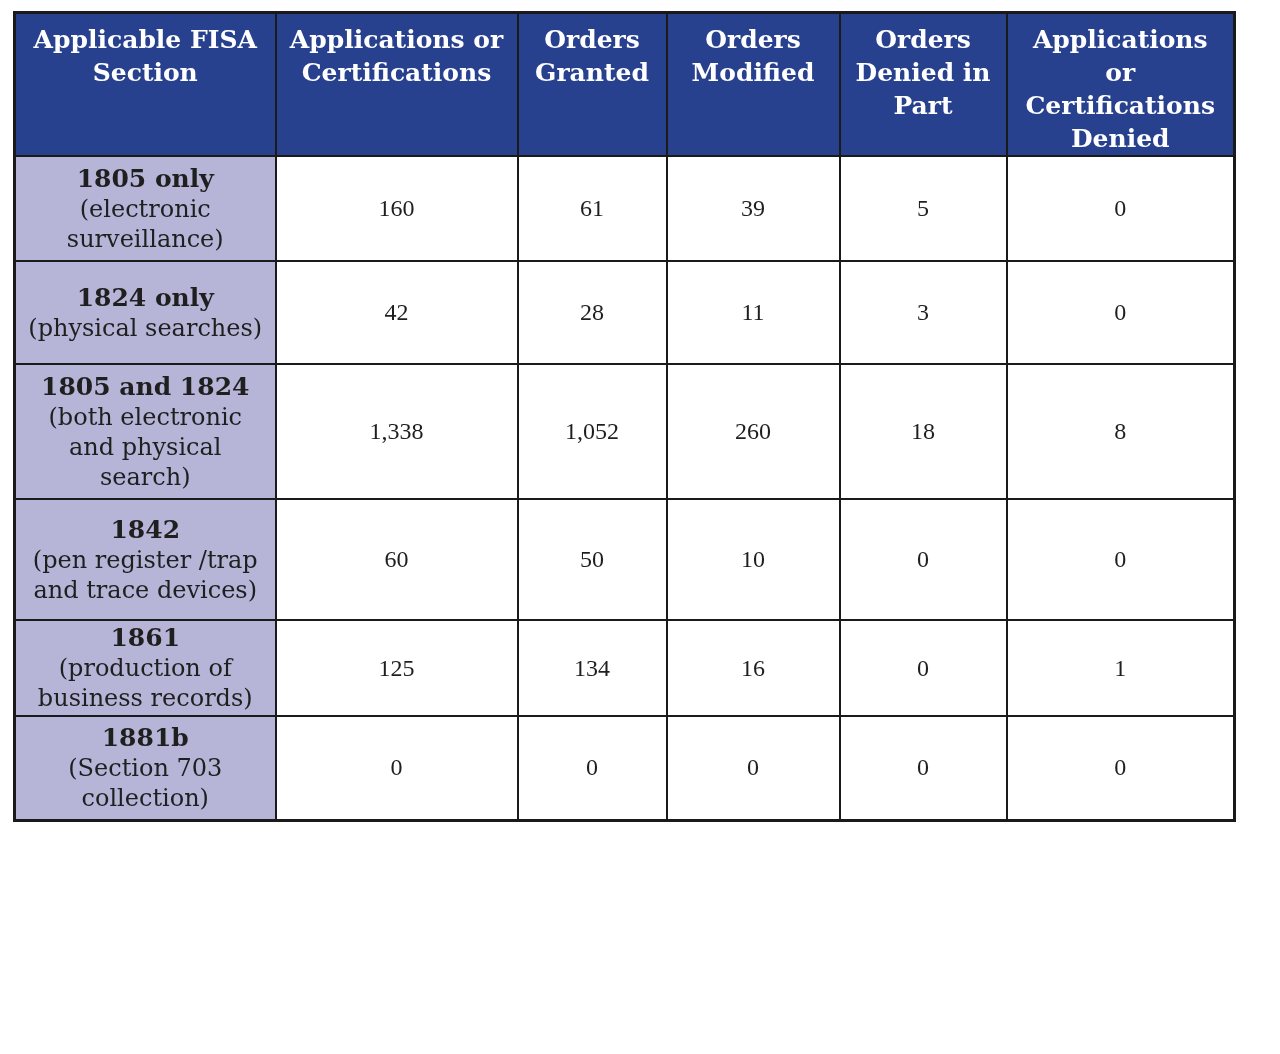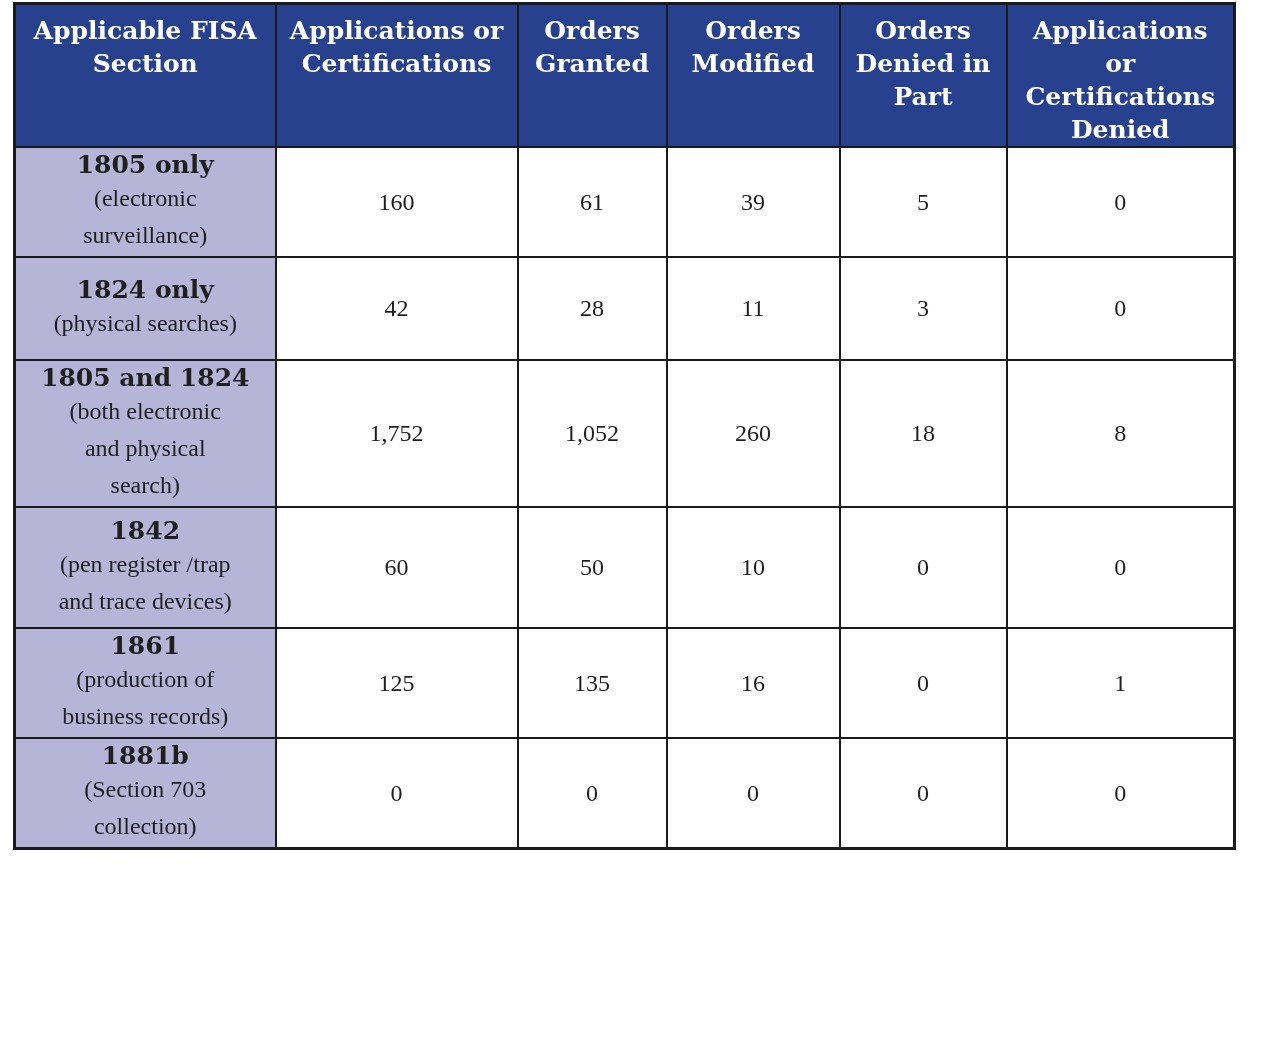--- a/index.html
+++ b/index.html
@@ -1,21 +1,21 @@
 <!DOCTYPE html>
 <html><head>
 <meta charset="utf-8">
 <style>
   * { box-sizing: border-box; margin: 0; padding: 0; }
   html, body {
     width: 1280px; height: 1054px;
     background: #ffffff;
     font-family: "DejaVu Serif", serif;
   }
-  .page { padding: 2px 0 0 13px; }
+  .page { padding: 11px 0 0 13px; }
 
   table.fisa-table {
     border-collapse: collapse;
     table-layout: fixed;
     width: 1220px;
     border: 3px solid #1a1a1a;
   }
   th, td { border: 2px solid #1a1a1a; }
 
   
@@ -36,21 +36,21 @@
   
   tbody th.section-cell {
     background: #B6B5D8;
     color: #1f1f1f;
     vertical-align: middle;
     text-align: center;
     font-weight: normal;
     padding: 2px 4px;
   }
   .sec-title { display: block; font-weight: bold; font-size: 25px; line-height: 30px; }
-  .sec-desc  { display: block; font-size: 24px; line-height: 37px; white-space: pre-line; font-family: Liberation Serif, serif; }
+  .sec-desc  { display: block; font-size: 24px; line-height: 30px; white-space: pre-line; }
 
   
   td.value-cell {
     background: #ffffff;
     color: #1f1f1f;
     text-align: center;
     vertical-align: middle;
     font-family: "Liberation Serif", serif;
     font-size: 24px;
   }
@@ -121,21 +121,21 @@
         <td class="value-cell">3</td>
         <td class="value-cell">0</td>
       </tr>
       <tr class="row-2">
         <th class="section-cell">
           <span class="sec-title">1805 and 1824</span>
           <span class="sec-desc">(both electronic
 and physical
 search)</span>
         </th>
-        <td class="value-cell">1,752</td>
+        <td class="value-cell">1,338</td>
         <td class="value-cell">1,052</td>
         <td class="value-cell">260</td>
         <td class="value-cell">18</td>
         <td class="value-cell">8</td>
       </tr>
       <tr class="row-3">
         <th class="section-cell">
           <span class="sec-title">1842</span>
           <span class="sec-desc">(pen register /trap
 and trace devices)</span>
@@ -146,21 +146,21 @@
         <td class="value-cell">0</td>
         <td class="value-cell">0</td>
       </tr>
       <tr class="row-4">
         <th class="section-cell">
           <span class="sec-title">1861</span>
           <span class="sec-desc">(production of
 business records)</span>
         </th>
         <td class="value-cell">125</td>
-        <td class="value-cell">135</td>
+        <td class="value-cell">134</td>
         <td class="value-cell">16</td>
         <td class="value-cell">0</td>
         <td class="value-cell">1</td>
       </tr>
       <tr class="row-6">
         <th class="section-cell">
           <span class="sec-title">1881b</span>
           <span class="sec-desc">(Section 703
 collection)</span>
         </th>

